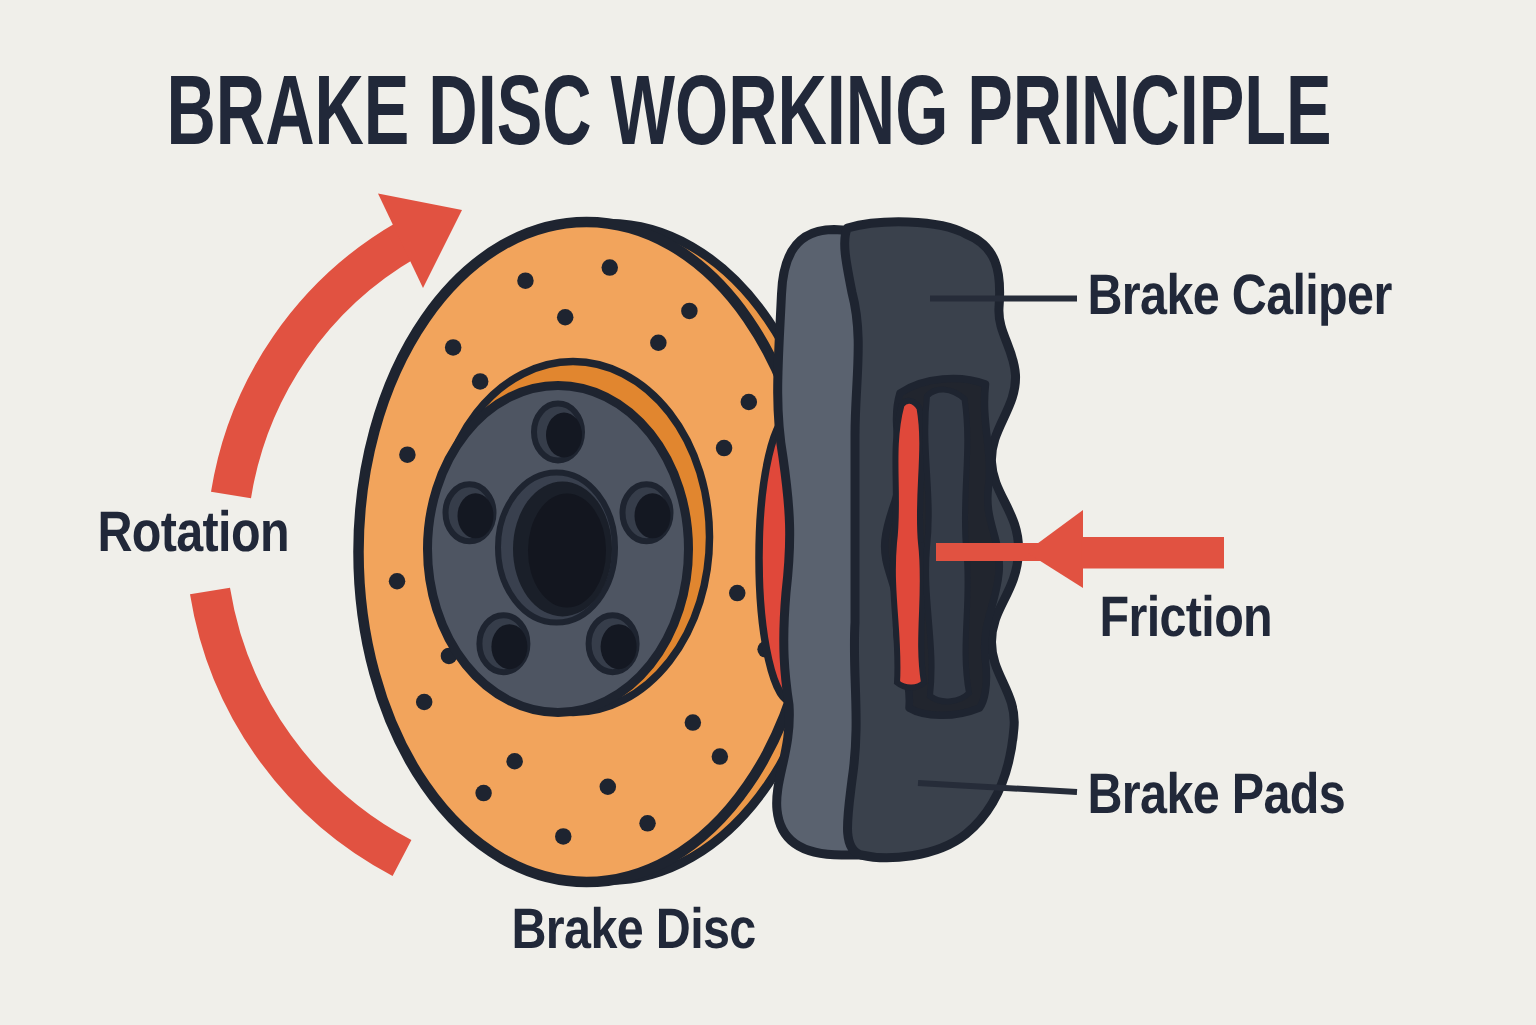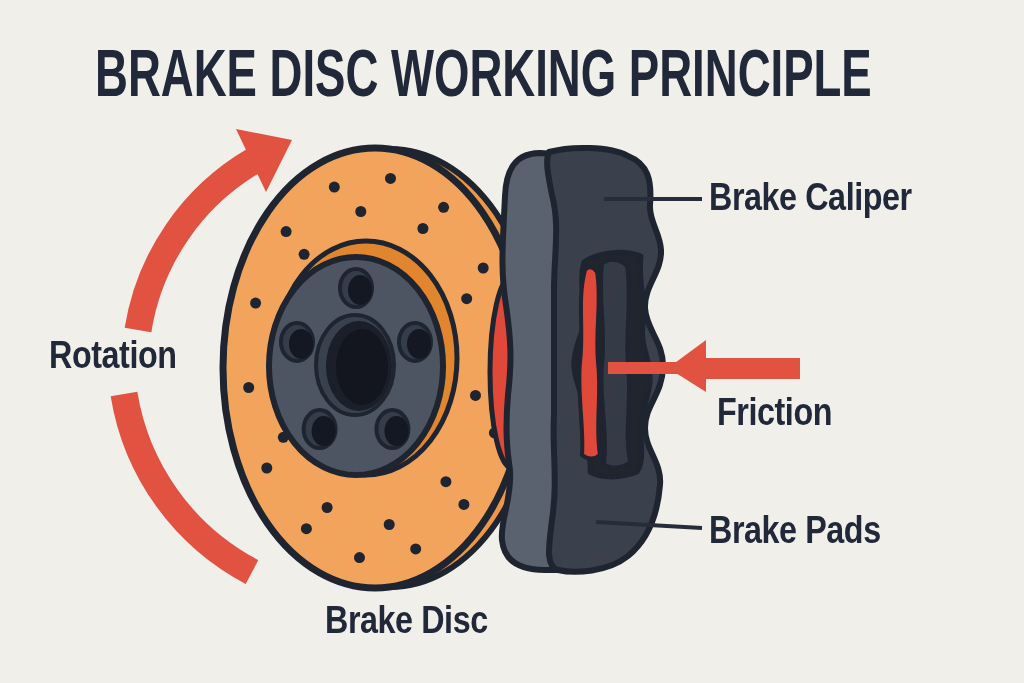--- a/index.html
+++ b/index.html
@@ -1,21 +1,21 @@
 <!DOCTYPE html>
 <html style="--background: #f0efea; --outline: #1e2430; --text: #212839; --pointer_line: #262c39; --disc_orange: #f2a45c; --disc_rim_orange: #ec9848; --hub_ring_orange: #e1862f; --hub_gray: #4e5562; --hub_bore_rim: #39404e; --hub_bore_dark: #1a1f29; --hub_bore_core: #13161f; --lug_highlight: #363d4a; --lug_dark: #141822; --caliper_light_gray: #5a626f; --caliper_dark_gray: #3a414c; --caliper_recess: #21252e; --pad_backing: #343b47; --pad_red: #e0483a; --arrow_red: #e15241;"><head>
 <meta charset="utf-8">
 <style>
   html,body{margin:0;padding:0;}
   body{
     width:1024px;height:683px;position:relative;overflow:hidden;
     background:var(--background,#f0efea);
     font-family:"Liberation Sans", sans-serif;
   }
-  .stage{position:absolute;left:0;top:0;width:840px;height:683px;}
+  .stage{position:absolute;left:16px;top:0;width:840px;height:683px;}
   svg{position:absolute;left:0;top:0;}
   .title{
     position:absolute;left:95px;top:40px;
     font-size:66px;font-weight:bold;color:var(--text,#212839);
     white-space:nowrap;letter-spacing:0px;line-height:1;
     transform:scaleX(0.69);transform-origin:left top;
   }
   .lbl{
     position:absolute;font-size:38px;font-weight:bold;color:var(--text,#212839);
     white-space:nowrap;line-height:1;letter-spacing:-0.5px;

